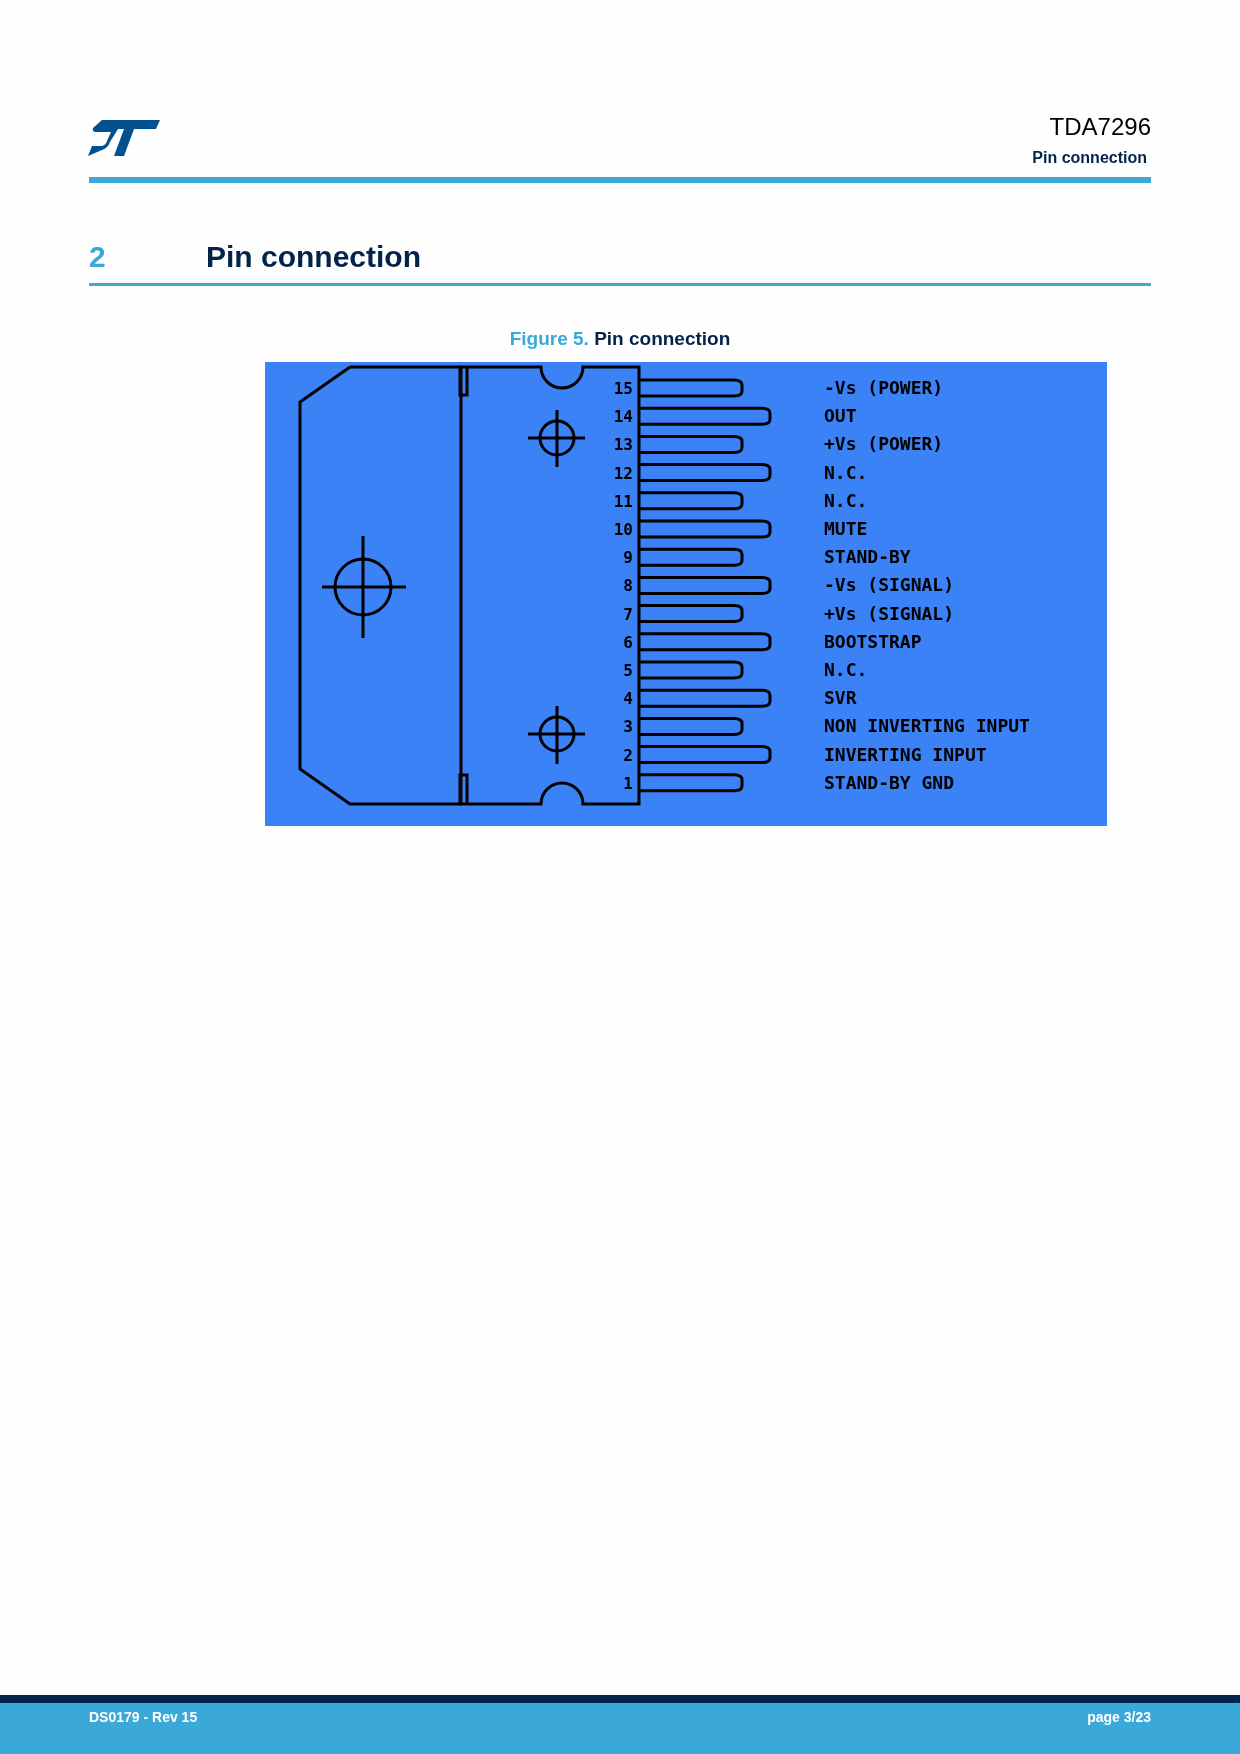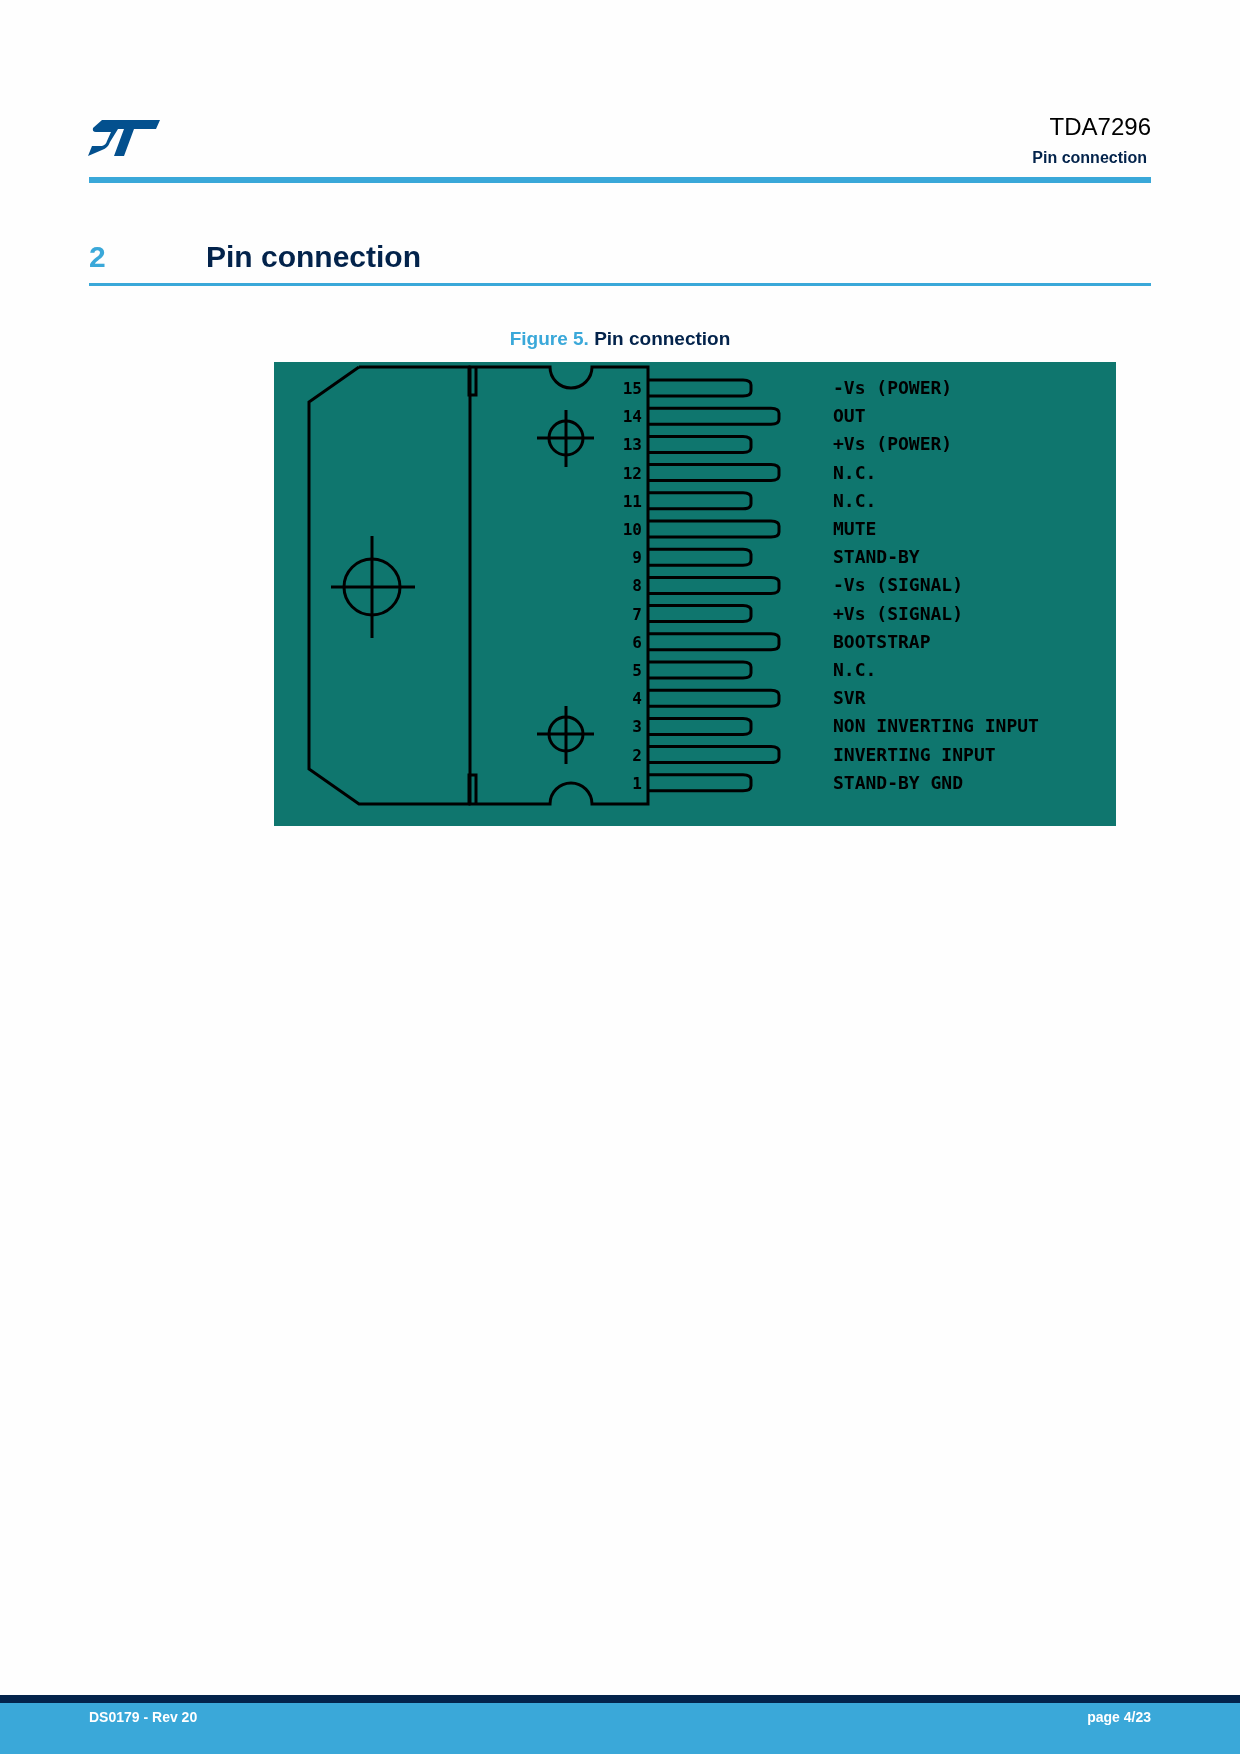--- a/index.html
+++ b/index.html
@@ -7,21 +7,21 @@
   .logo { position:absolute; left:88px; top:118px; width:72px; height:40px; }
   .hdr-title { position:absolute; right:89px; top:113px; font-size:24px; color:#000000; font-weight:normal; }
   .hdr-sub { position:absolute; right:93px; top:149px; font-size:16px; color:#03234b; font-weight:bold; }
   .hdr-rule { position:absolute; left:89px; top:177px; width:1062px; height:6px; background:#3aa8d9; }
   .sec-num { position:absolute; left:89px; top:240px; font-size:30px; font-weight:bold; color:#3aa8d9; }
   .sec-title { position:absolute; left:206px; top:240px; font-size:30px; font-weight:bold; color:#03234b; }
   .sec-rule { position:absolute; left:89px; top:283px; width:1062px; height:3px; background:#3aa8d9; }
   .fig-cap { position:absolute; left:0; width:1240px; top:328px; text-align:center; font-size:19px; font-weight:bold; }
   .fig-cap .lbl { color:#3aa8d9; }
   .fig-cap .ttl { color:#03234b; }
-  .figure { position:absolute; left:274px; top:362px; width:842px; height:464px; background:#0f766e; }
+  .figure { position:absolute; left:265px; top:362px; width:842px; height:464px; background:#3b82f6; }
   .figure svg { position:absolute; left:0; top:0; }
   .pin-text { font-family:"DejaVu Sans Mono", monospace; font-weight:bold; font-size:18px; fill:#000; }
   .pin-num { font-family:"DejaVu Sans Mono", monospace; font-weight:bold; font-size:16px; fill:#000; }
   .foot-dark { position:absolute; left:0; top:1695px; width:1240px; height:8px; background:#03234b; }
   .foot-blue { position:absolute; left:0; top:1703px; width:1240px; height:51px; background:#3aa8d9; }
   .foot-left { position:absolute; left:89px; top:1709px; font-size:14px; font-weight:bold; color:#fff; }
   .foot-right { position:absolute; right:89px; top:1709px; font-size:14px; font-weight:bold; color:#fff; }
 </style>
 </head>
 <body>
@@ -110,14 +110,14 @@
         <text class="pin-num" x="368" y="398.59999999999997" text-anchor="end">2</text>
         <text class="pin-text" x="559" y="398.59999999999997">INVERTING INPUT</text>
         <text class="pin-num" x="368" y="426.8" text-anchor="end">1</text>
         <text class="pin-text" x="559" y="426.8">STAND-BY GND</text>
       </g>
   </svg>
 </div>
 
 <div class="foot-dark"></div>
 <div class="foot-blue"></div>
-<div class="foot-left">DS0179 - Rev 20</div>
-<div class="foot-right">page 4/23</div>
+<div class="foot-left">DS0179 - Rev 15</div>
+<div class="foot-right">page 3/23</div>
 
 </body></html>

